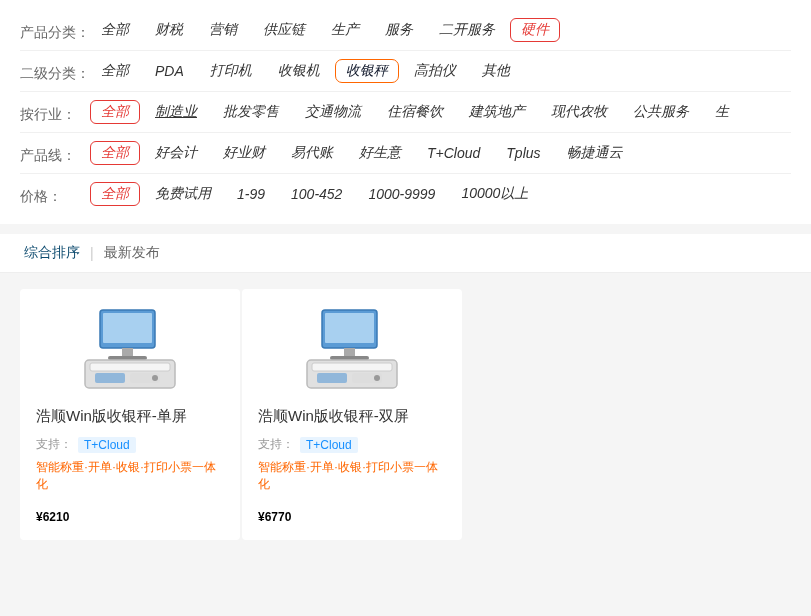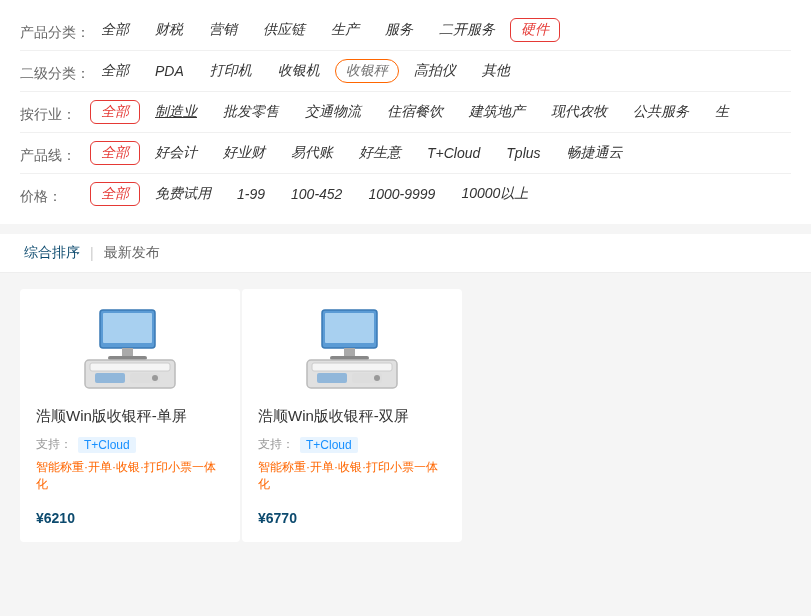--- a/index.html
+++ b/index.html
@@ -5,38 +5,38 @@
     * { box-sizing: border-box; margin: 0; padding: 0; }
     body { font-family: "Microsoft YaHei", "PingFang SC", sans-serif; font-size: 14px; color: #333; background: #f5f5f5; }
     
     .filter-section { background: #fff; padding: 10px 20px; }
     .filter-row { display: flex; align-items: flex-end; padding: 8px 0; border-bottom: 1px solid #f0f0f0; flex-wrap: wrap; }
     .filter-row:last-child { border-bottom: none; }
     .filter-label { color: #666; min-width: 70px; flex-shrink: 0; }
     .filter-items { display: flex; flex-wrap: wrap; gap: 4px; align-items: center; }
     .filter-item { padding: 2px 10px; cursor: pointer; color: #333; border-radius: 12px; border: 1px solid transparent; font-style: italic; }
     .filter-item.active-red { color: #e53935; border: 1px solid #e53935; border-radius: 6px; }
-    .filter-item.active-orange { color: #737373; border: 1px solid #ff6600; border-radius: 12px; }
+    .filter-item.active-orange { color: #0f172a; border: 1px solid #ff6600; border-radius: 7px; }
     .filter-item.underline { text-decoration: underline; color: #333; }
     
     .sort-bar { background: #fff; margin-top: 10px; padding: 8px 20px; display: flex; align-items: center; border-bottom: 1px solid #eee; }
     .sort-item { cursor: pointer; color: #0c4a6e; font-size: 14px; padding: 2px 4px; }
     .sort-divider { color: #ccc; margin: 0 6px; }
     .sort-item-normal { cursor: pointer; color: #666; font-size: 14px; padding: 2px 4px; text-align: center; }
     
     .product-grid { display: flex; flex-wrap: wrap; gap: 2px; padding: 16px 20px; }
     .product-card { background: #fff; border-radius: 4px; padding: 16px; width: 220px; min-height: 240px; display: flex; flex-direction: column; align-items: flex-start; }
     .product-image { width: 100%; display: flex; justify-content: center; margin-bottom: 12px; }
     .product-image svg { width: 120px; height: 90px; }
     .product-name { font-size: 15px; color: #333; margin-bottom: 10px; font-weight: normal; }
     .product-support { display: flex; align-items: center; gap: 6px; margin-bottom: 6px; }
     .support-label { color: #999; font-size: 12px; }
     .support-tag { background: #e8f4ff; color: #1890ff; font-size: 12px; padding: 1px 6px; border-radius: 2px; }
     .product-desc { color: #ff6600; font-size: 12px; margin-bottom: 17px; }
-    .product-price { color: #0c4a6e; font-size: 14px; font-weight: bold; }
+    .product-price { color: #000000; font-size: 12px; font-weight: bold; }
   </style>
 </head>
 <body>
 
 <div class="filter-section">
 
   <div class="filter-row">
     <span class="filter-label">产品分类：</span>
     <div class="filter-items">
       <span class="filter-item">全部</span>

